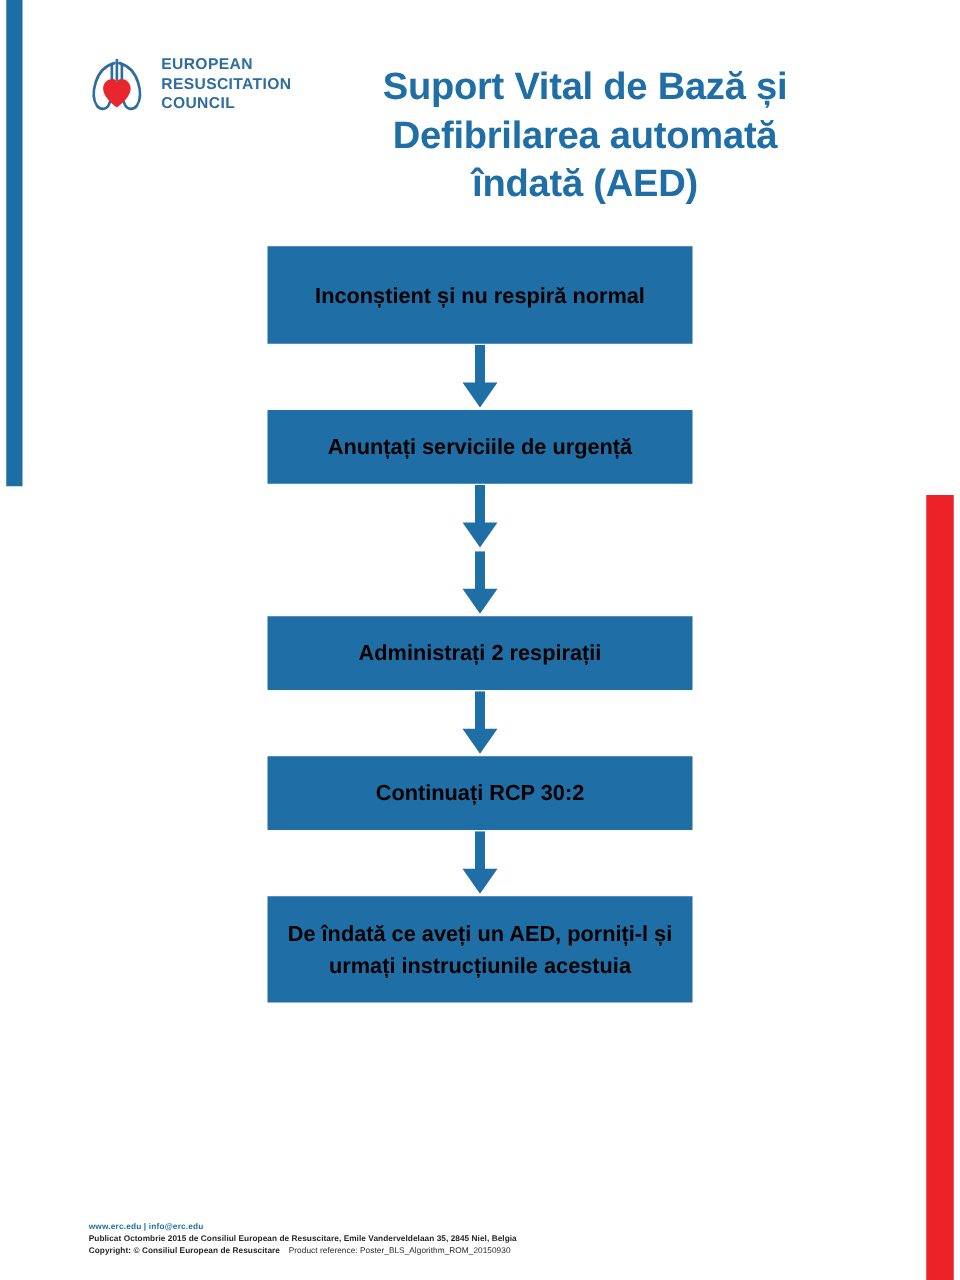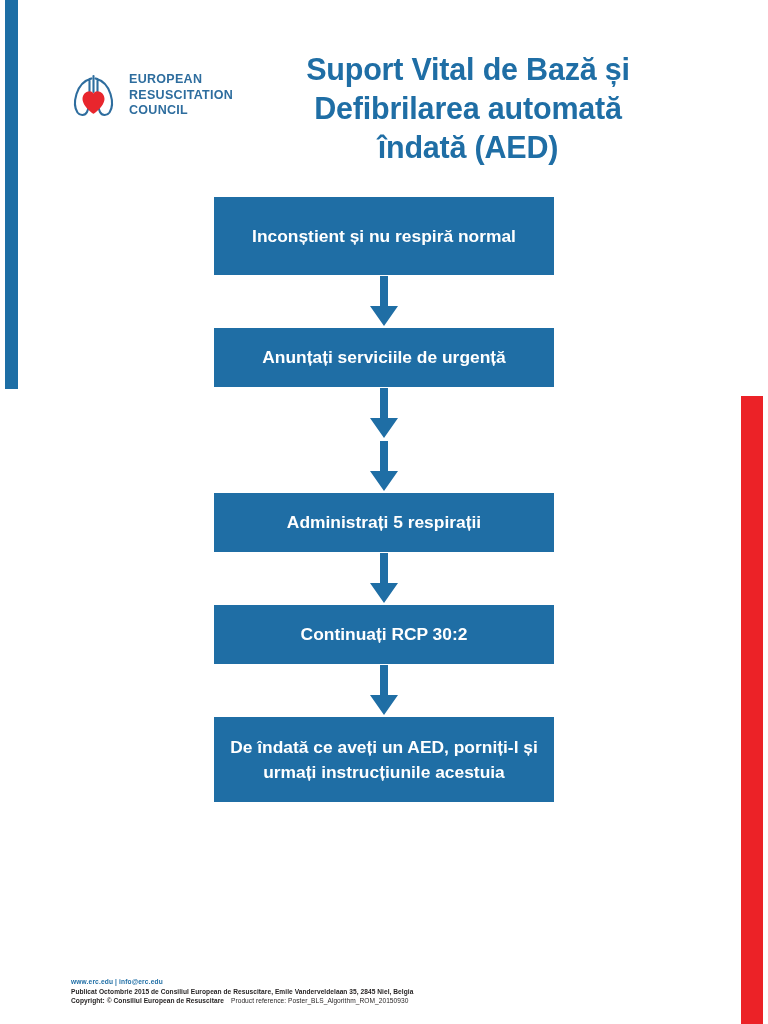--- a/index.html
+++ b/index.html
@@ -43,21 +43,20 @@
     left: 0;
     top: 0;
     width: 768px;
     height: 190px;
   }
   .logo-block {
     position: absolute;
     left: 68px;
     top: 42px;
     width: 190px;
-    margin-top: 28px;
   }
   .erc-logo-row {
     display: flex;
     align-items: flex-start;
     gap: 9px;
   }
   .erc-mark {
     width: 52px;
     height: 52px;
     flex: none;
@@ -135,21 +134,21 @@
   
   .flow {
     position: absolute;
     left: 214px;
     top: 197px;
     width: 340px;
   }
   .flow-box {
     width: 340px;
     background: #1f6ea5;
-    color: #ffffff;
+    color: #000000;
     font-family: "Liberation Sans", sans-serif;
     font-weight: bold;
     font-size: 17.4px;
     line-height: 25px;
     text-align: center;
     display: flex;
     align-items: center;
     justify-content: center;
     box-sizing: border-box;
     padding: 6px 12px;
@@ -244,21 +243,21 @@
         <polygon points="11,0 19,0 19,30 29,30 15,50 1,30 11,30" fill="#1f6ea5"></polygon>
       </svg>
     </div>
 
     <div class="arrow-wrap">
       <svg width="30" height="52" viewBox="0 0 30 52">
         <polygon points="11,0 19,0 19,30 29,30 15,50 1,30 11,30" fill="#1f6ea5"></polygon>
       </svg>
     </div>
 
-    <div class="flow-box h1">Administrați 5 respirații</div>
+    <div class="flow-box h1">Administrați 2 respirații</div>
     <div class="arrow-wrap">
       <svg width="30" height="52" viewBox="0 0 30 52">
         <polygon points="11,0 19,0 19,30 29,30 15,50 1,30 11,30" fill="#1f6ea5"></polygon>
       </svg>
     </div>
 
     <div class="flow-box h1">Continuați RCP 30:2</div>
     <div class="arrow-wrap">
       <svg width="30" height="52" viewBox="0 0 30 52">
         <polygon points="11,0 19,0 19,30 29,30 15,50 1,30 11,30" fill="#1f6ea5"></polygon>

